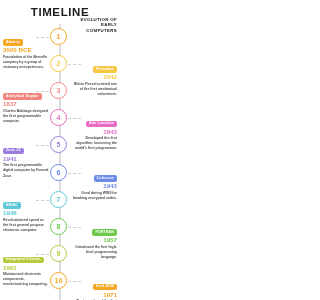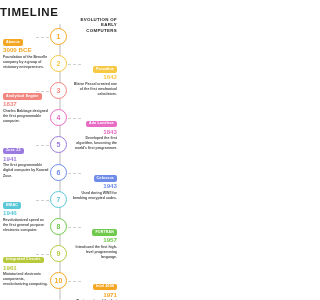--- a/index.html
+++ b/index.html
@@ -11,20 +11,21 @@
     width: 120px;
     height: 300px;
     overflow: hidden;
     font-family: "Liberation Sans", sans-serif;
     color: #3a3a3a;
     position: relative;
   }
 
   
   .title {
+    text-align: center;
     font-size: 11.5px;
     font-weight: bold;
     letter-spacing: 0.6px;
     color: #1c1c1c;
     padding-top: 7px;
     line-height: 1;
   }
 
   
   .timeline {

